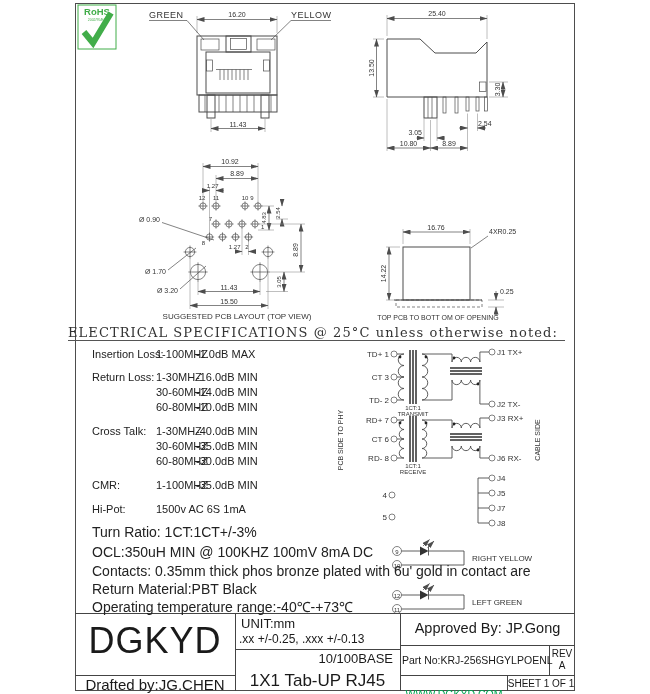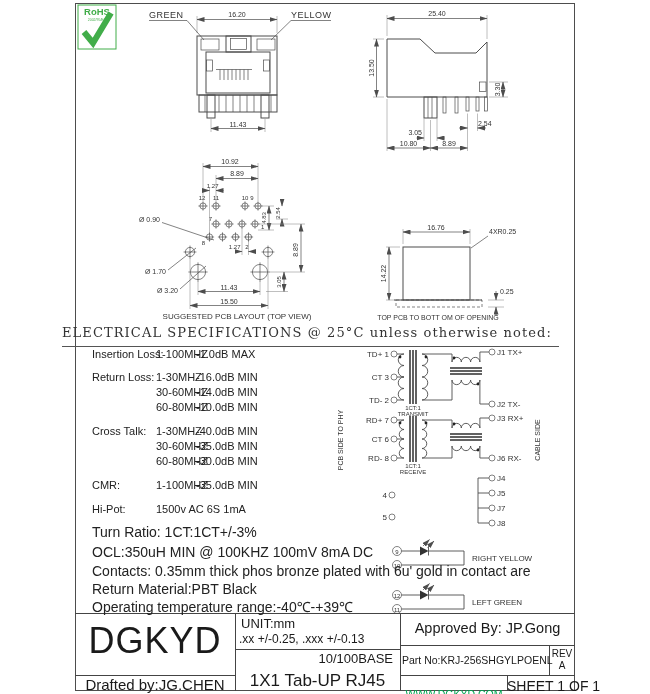--- a/index.html
+++ b/index.html
@@ -14,40 +14,40 @@
   .wire{fill:none;stroke:#4d4d4d;stroke-width:.9;}
   .core{stroke:#2e2e2e;stroke-width:1.5;}
   .t6{font:6px "Liberation Sans",sans-serif;fill:#333;}
   .t7{font:7px "Liberation Sans",sans-serif;fill:#333;}
   .t8{font:8px "Liberation Sans",sans-serif;fill:#333;}
   .t9{font:9px "Liberation Sans",sans-serif;fill:#333;letter-spacing:.5px;}
   .mid{text-anchor:middle;} .end{text-anchor:end;}
   .rohs-t{font:bold 9.5px "Liberation Sans",sans-serif;fill:#41ad49;text-anchor:middle;}
   .rohs-s{font:3.5px "Liberation Sans",sans-serif;fill:#41ad49;text-anchor:middle;}
   .ovl{position:absolute;color:#222;white-space:nowrap;}
-  #spec-heading{left:62px;top:325px;width:497px;font-family:"DejaVu Serif",serif;
+  #spec-heading{left:68px;top:325px;width:497px;font-family:"DejaVu Serif",serif;
      font-size:13px;letter-spacing:1.1px;color:#333;border-bottom:1.2px solid #555;
-     padding-bottom:6px;}
+     padding-bottom:0;}
   .srow{position:absolute;left:92px;width:340px;height:14px;font-size:11px;color:#222;}
   .srow span{position:absolute;white-space:nowrap;}
   .sl{left:0;} .sf{left:64px;} .sv{left:104px;}
   .sline{position:absolute;left:92px;font-size:14px;color:#222;white-space:nowrap;}
   .tbt{position:absolute;color:#1a1a1a;white-space:nowrap;}
   #tb-company{left:75px;top:620px;width:160px;text-align:center;font-size:36px;letter-spacing:1px;}
   #tb-drafted{left:75px;top:676px;width:160px;text-align:center;font-size:15px;}
   #tb-unit{left:241px;top:616px;font-size:13px;}
   #tb-tol{left:239px;top:632px;font-size:12px;}
   #tb-prod1{left:228px;top:651px;width:165px;text-align:right;font-size:13px;}
   #tb-prod2{left:235px;top:671px;width:165px;text-align:center;font-size:17px;}
   #tb-approved{left:400px;top:620px;width:175px;text-align:center;font-size:14.5px;}
   #tb-partno{left:402px;top:654px;width:146px;text-align:center;font-size:10.5px;}
   #tb-rev{left:549px;top:648px;width:26px;text-align:center;font-size:10px;}
   #tb-reva{left:549px;top:660px;width:26px;text-align:center;font-size:10px;}
   #tb-www{left:401px;top:678px;width:106px;text-align:center;font-size:10.5px;color:#00a651;margin-top:10px;}
-  #tb-sheet{left:507px;top:678px;width:68px;text-align:center;font-size:14px;}
+  #tb-sheet{left:507px;top:678px;width:68px;text-align:center;font-size:10px;}
 </style>
 </head>
 <body>
 
 <div id="sheet">
 <svg width="650" height="694" viewBox="0 0 650 694">
   <defs>
     <marker id="ar" viewBox="0 0 8 5" markerWidth="8" markerHeight="5" refX="7.5" refY="2.5" orient="auto-start-reverse" markerUnits="userSpaceOnUse">
       <path d="M0,0L8,2.5L0,5Z" fill="#4d4d4d"></path>
     </marker>
@@ -441,21 +441,21 @@
 </div>
 <div class="srow" style="top:503px">
   <span class="sl">Hi-Pot:</span>
   <span class="sf">1500v AC 6S 1mA</span>
   <span class="sv"></span>
 </div>
 <div class="sline" style="top:524px">Turn Ratio: 1CT:1CT+/-3%</div>
 <div class="sline" style="top:544px">OCL:350uH MIN @ 100KHZ 100mV 8mA DC</div>
 <div class="sline" style="top:563px">Contacts: 0.35mm thick phos bronze plated with 6u' gold in contact are</div>
 <div class="sline" style="top:581px">Return Material:PBT Black</div>
-<div class="sline" style="top:597px">Operating temperature range:-40℃-+39℃</div>
+<div class="sline" style="top:597px">Operating temperature range:-40℃-+73℃</div>
 
 <div class="tbt" id="tb-company">DGKYD</div>
 <div class="tbt" id="tb-drafted">Drafted by:JG.CHEN</div>
 <div class="tbt" id="tb-unit">UNIT:mm</div>
 <div class="tbt" id="tb-tol">.xx  +/-0.25,  .xxx  +/-0.13</div>
 <div class="tbt" id="tb-prod1">10/100BASE</div>
 <div class="tbt" id="tb-prod2">1X1 Tab-UP RJ45</div>
 <div class="tbt" id="tb-approved">Approved By: JP.Gong</div>
 <div class="tbt" id="tb-partno">Part No:KRJ-256SHGYLPOENL</div>
 <div class="tbt" id="tb-rev">REV</div>

